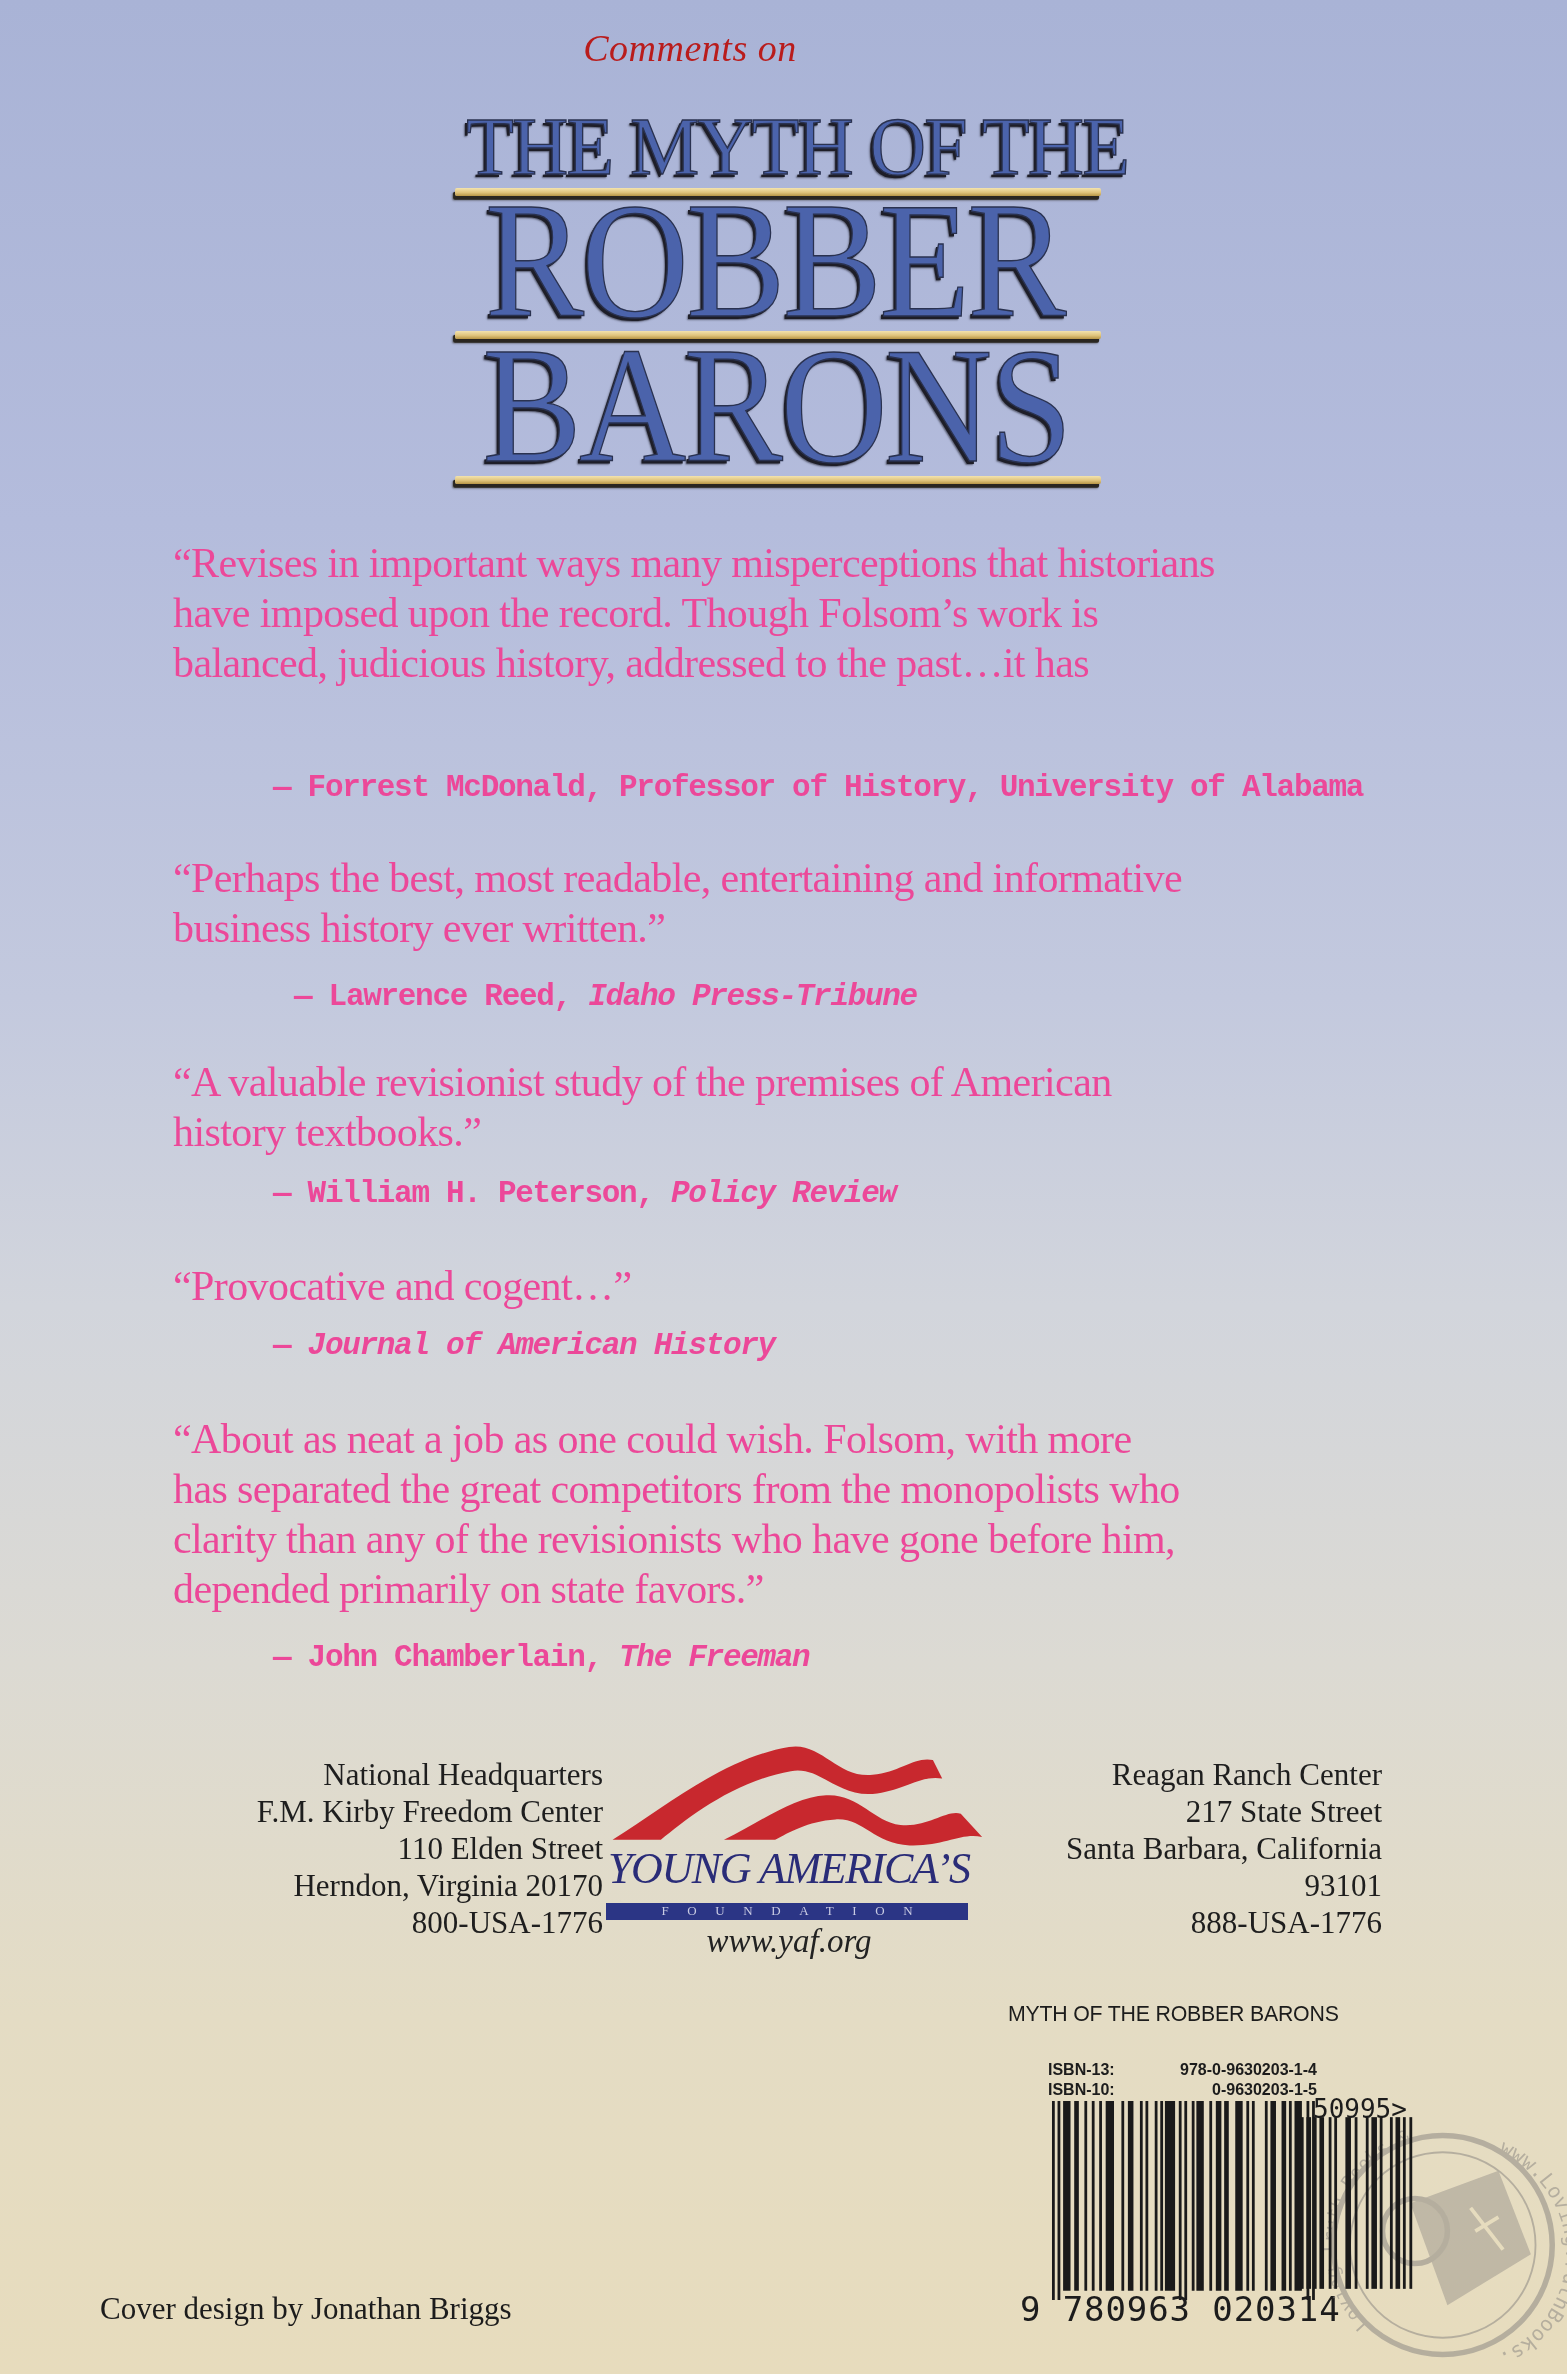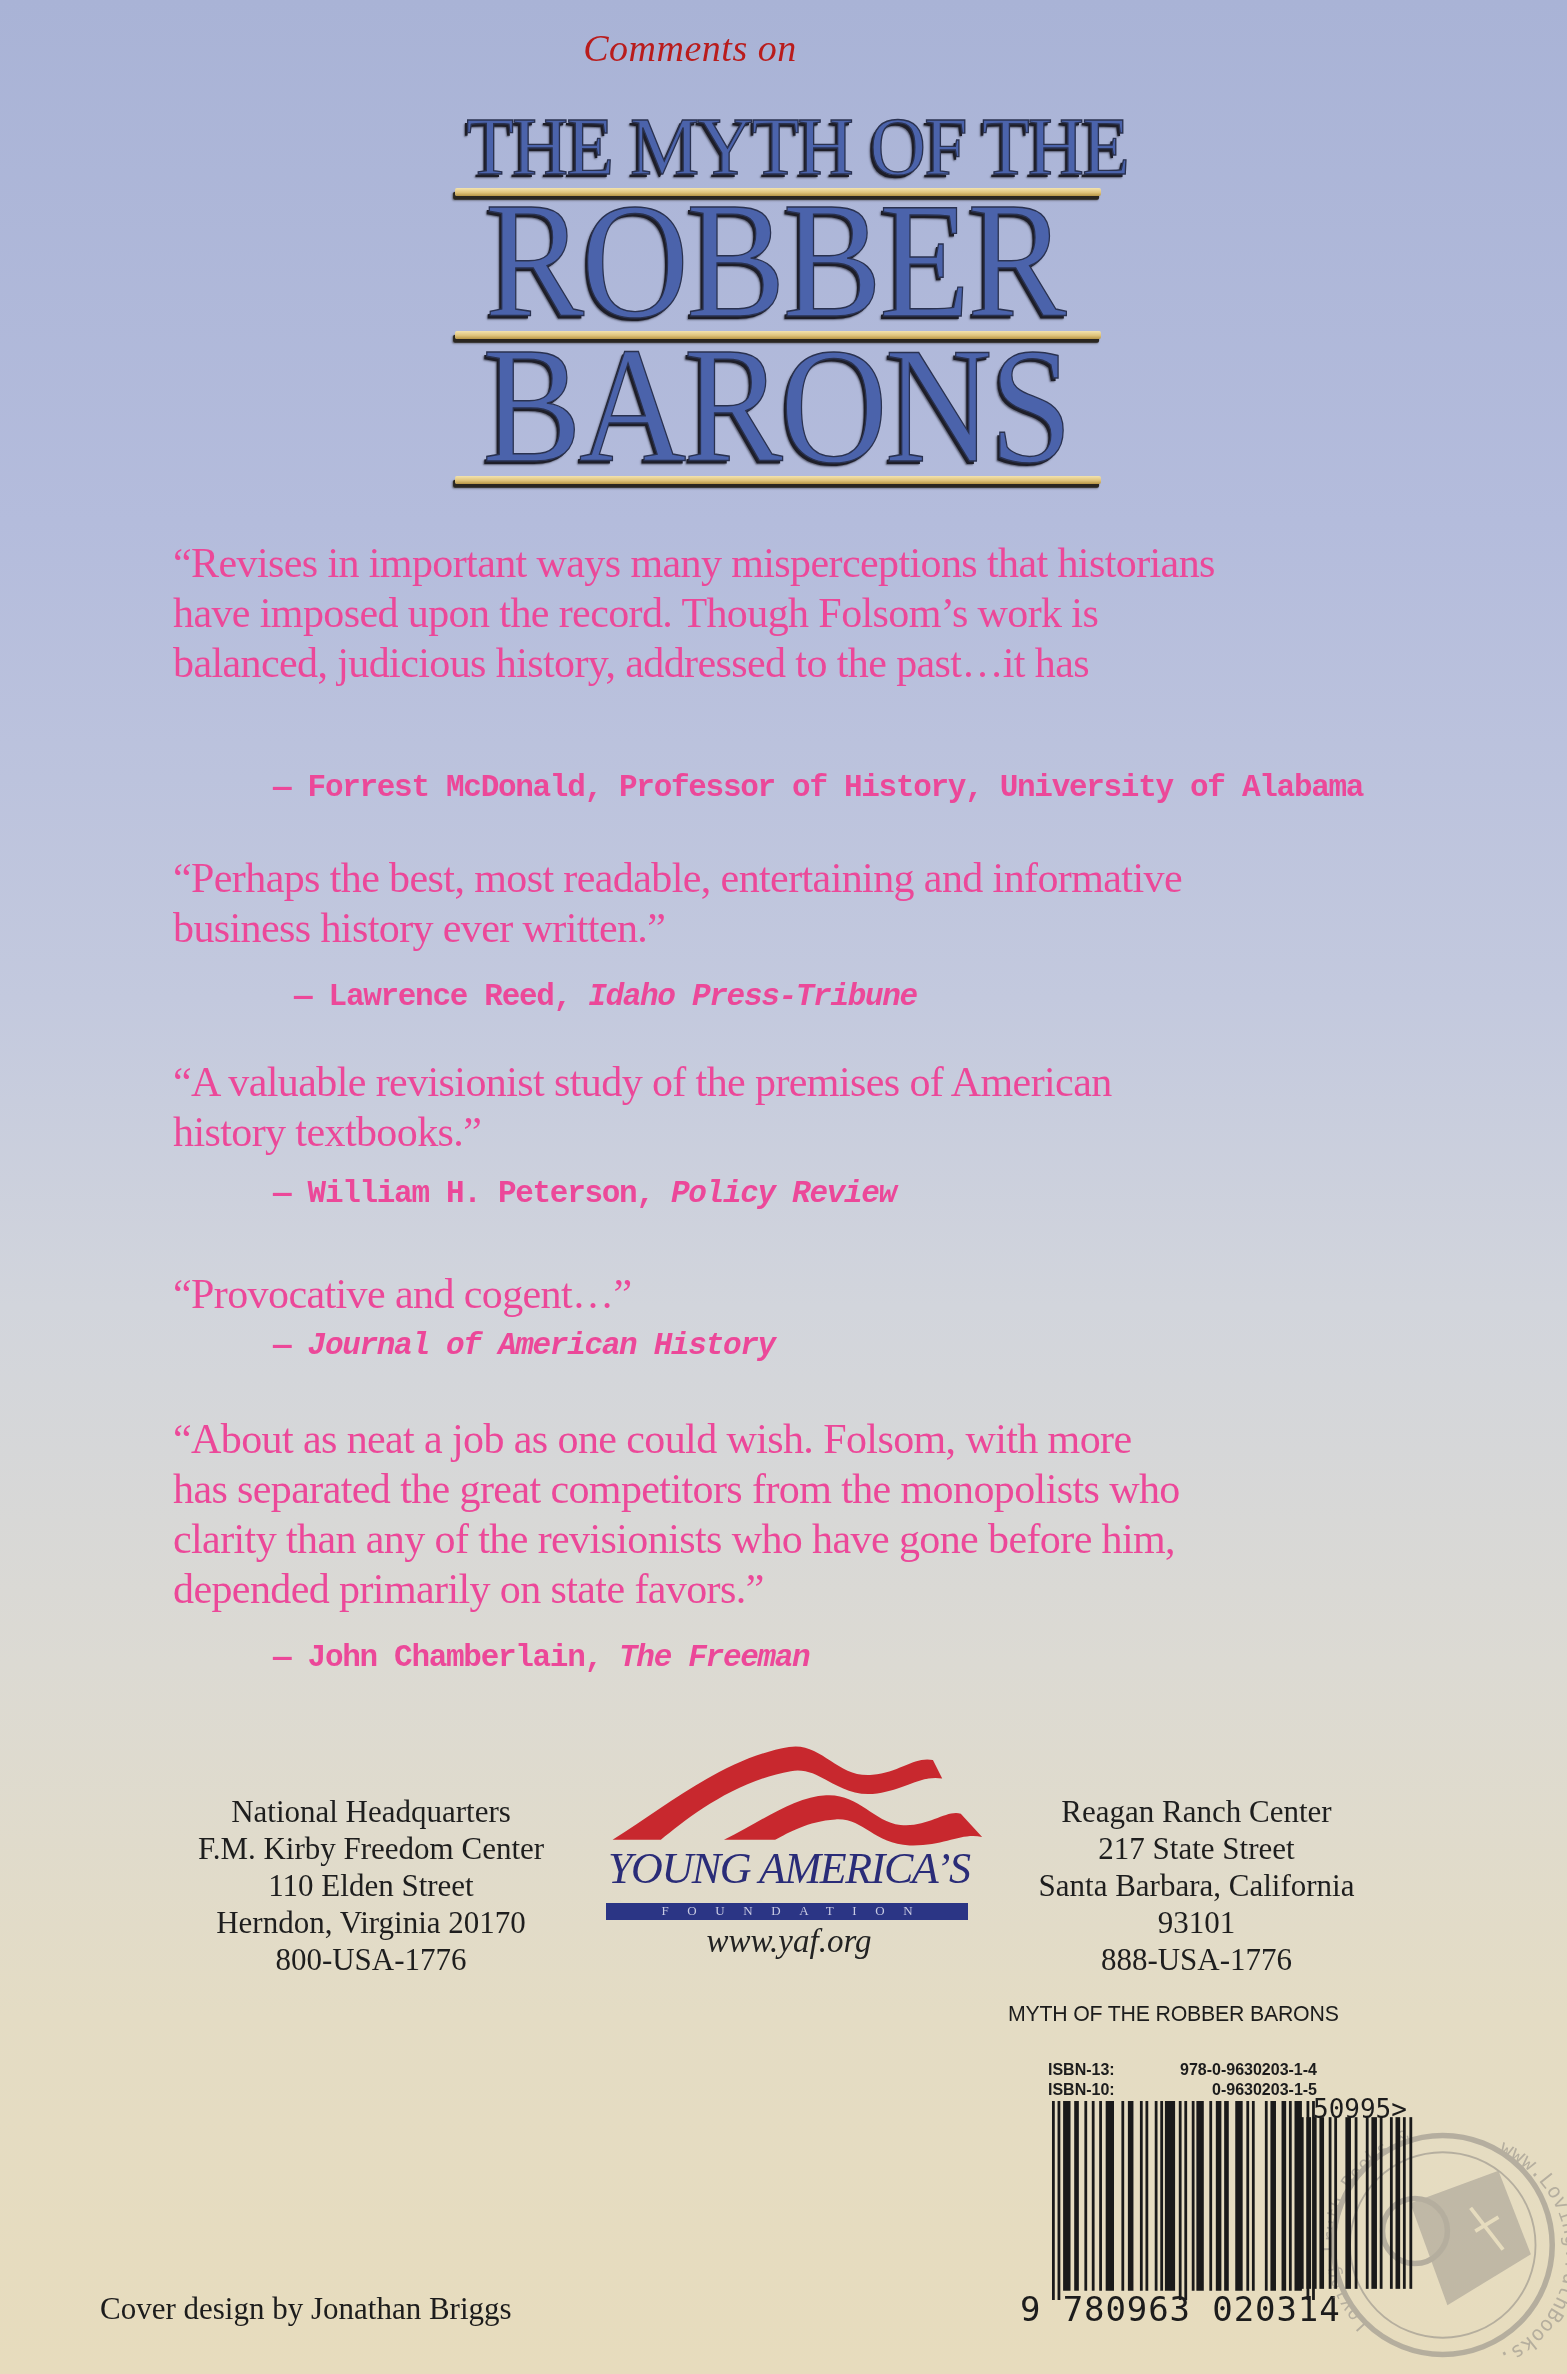--- a/index.html
+++ b/index.html
@@ -55,21 +55,21 @@
     left: 273px;
     font-family: Liberation Mono, monospace;
     font-weight: bold; font-size: 31px; color: #ec4899;
     letter-spacing: -1.3px; white-space: nowrap;
   }
   .attr i { font-style: italic; }
 
   
   .addr {
     font-family: "Liberation Serif", serif; font-size: 31px; line-height: 37px;
-    text-align: center; color: #1e1e1e; margin-top: 37px;
+    text-align: right; color: #1e1e1e;
   }
   .addr-left { left: 139px; width: 464px; top: 1756px; }
   .addr-right { left: 1011px; width: 371px; top: 1756px; }
 
   
   .logo { left: 594px; top: 1721px; width: 390px; height: 250px; }
   .logo-name {
     position: absolute; left: 9.3px; top: 122px; width: 371px; text-align: center;
     font-family: "Liberation Serif", serif; font-style: italic; font-size: 44px;
     color: #2a2c78; letter-spacing: -1.4px; white-space: nowrap;
@@ -148,21 +148,21 @@
 </div>
 
 <div class="abs quote" style="top:1057px;">
   <div>“A valuable revisionist study of the premises of American</div>
   <div>history textbooks.”</div>
 </div>
 <div class="abs attr" style="top:1176px;">
   <span>— William H. Peterson, </span><i>Policy Review</i>
 </div>
 
-<div class="abs quote" style="top:1261px;margin-top:8px;">
+<div class="abs quote" style="top:1261px;">
   <div>“Provocative and cogent…”</div>
 </div>
 <div class="abs attr" style="top:1328px;">
   <span>— </span><i>Journal of American History</i>
 </div>
 
 <div class="abs quote" style="top:1414px;">
   <div>“About as neat a job as one could wish. Folsom, with more</div>
   <div>has separated the great competitors from the monopolists who</div>
   <div>clarity than any of the revisionists who have gone before him,</div>

